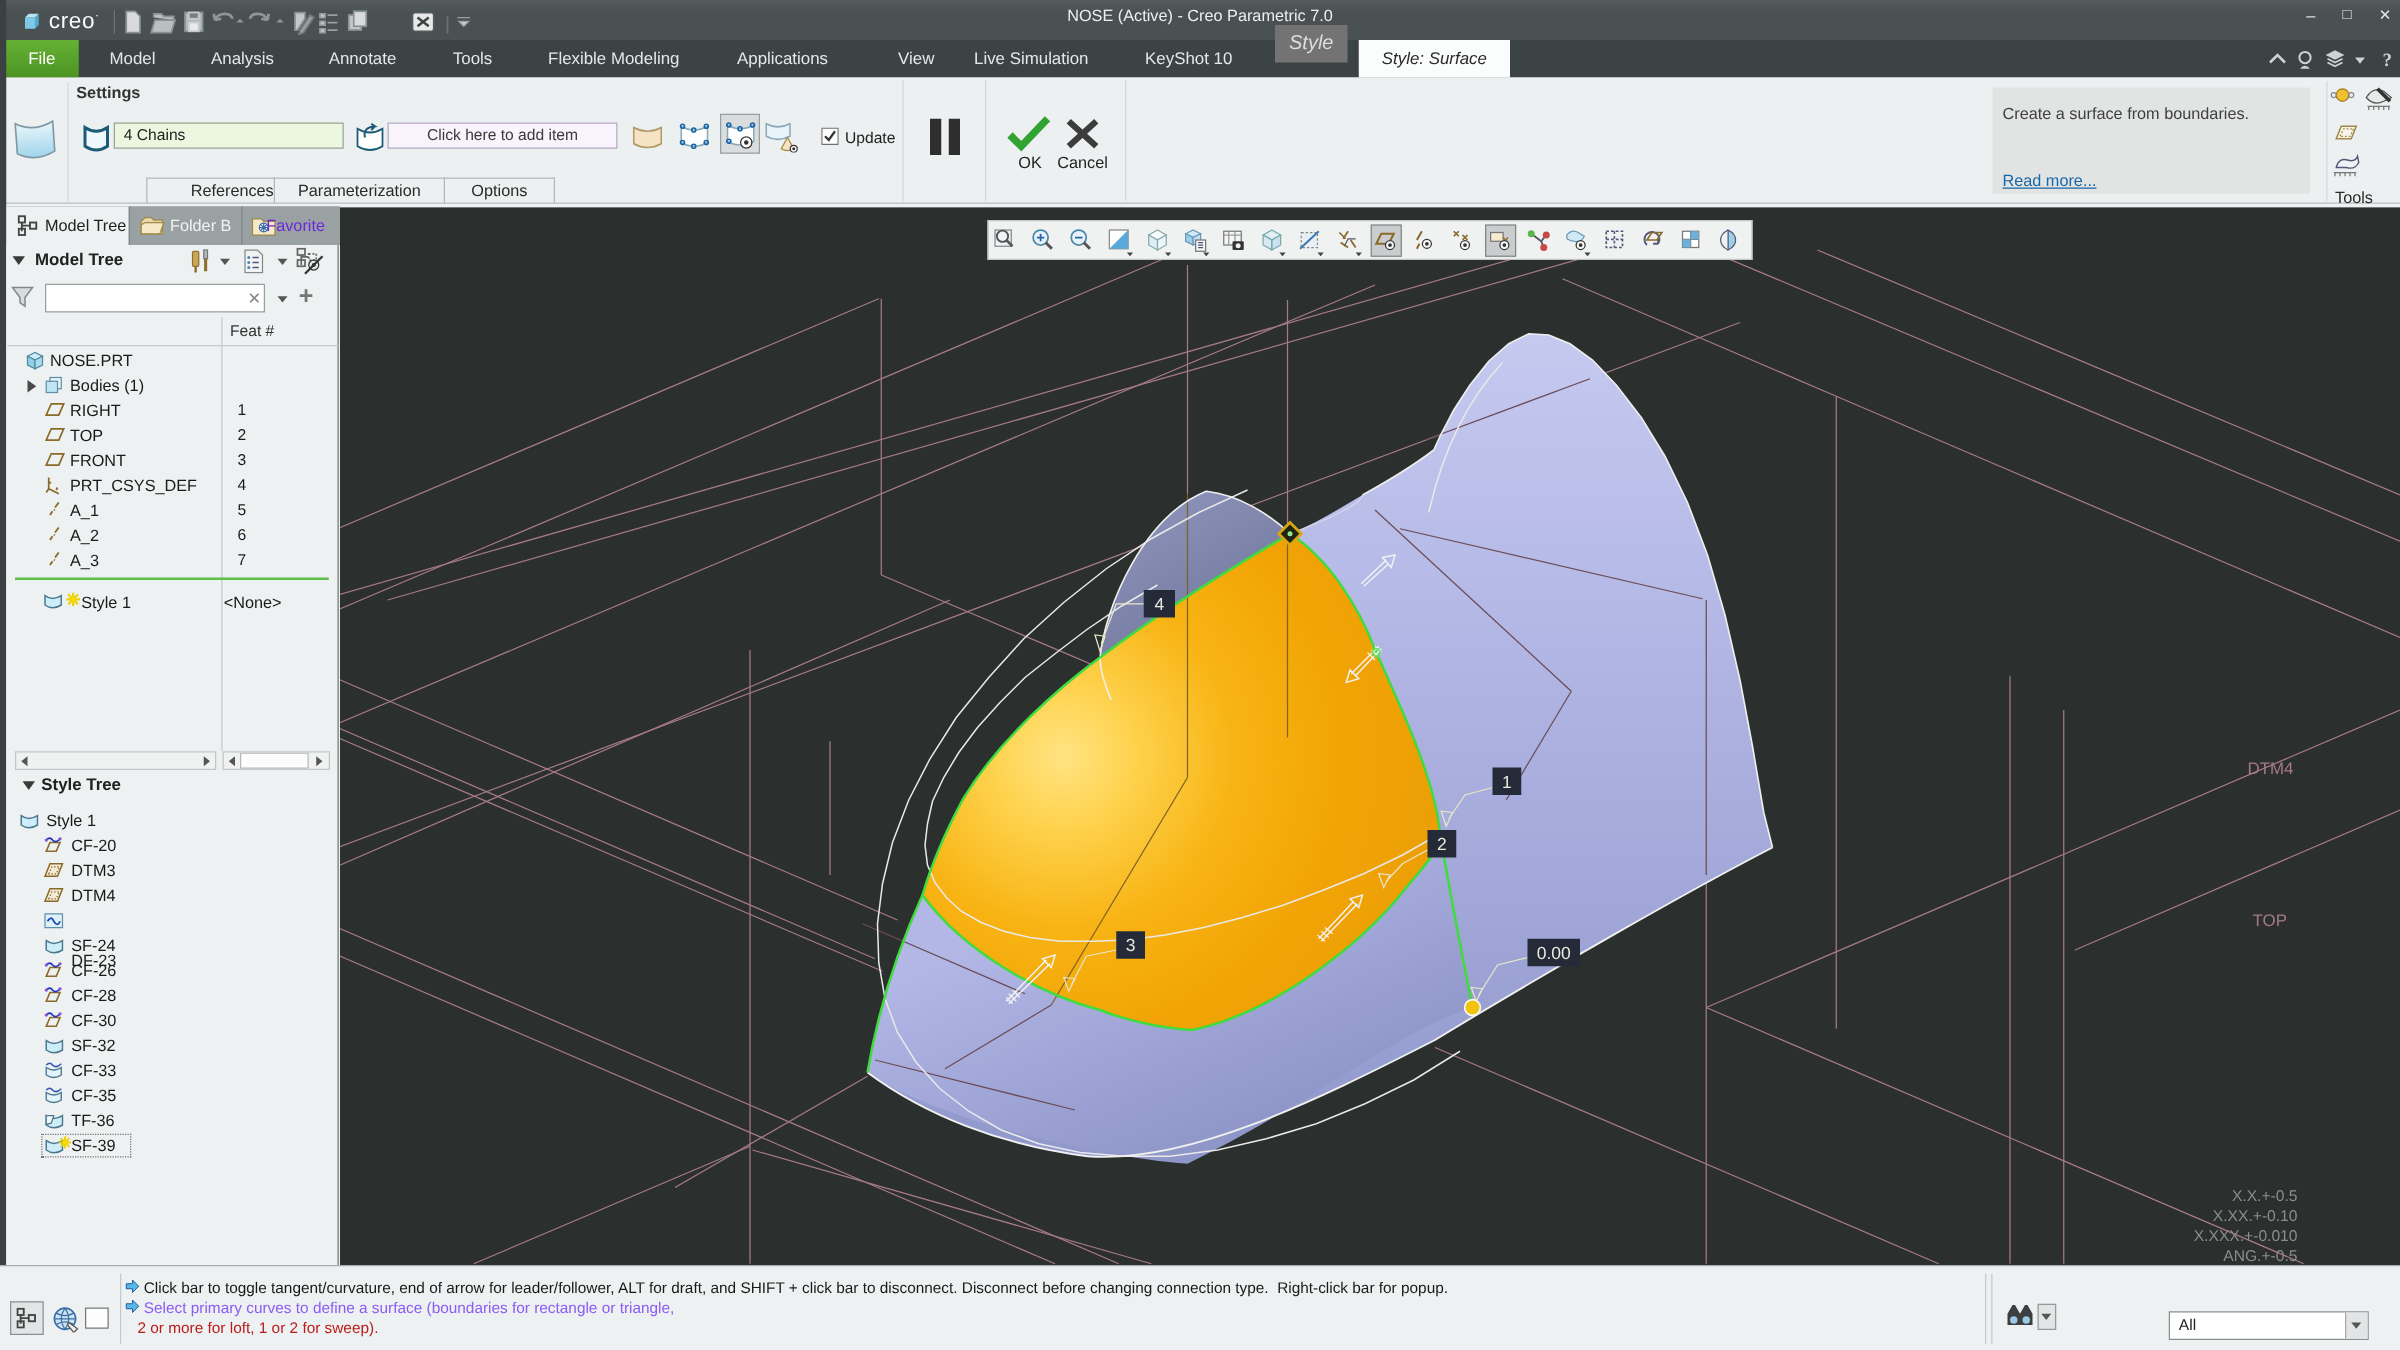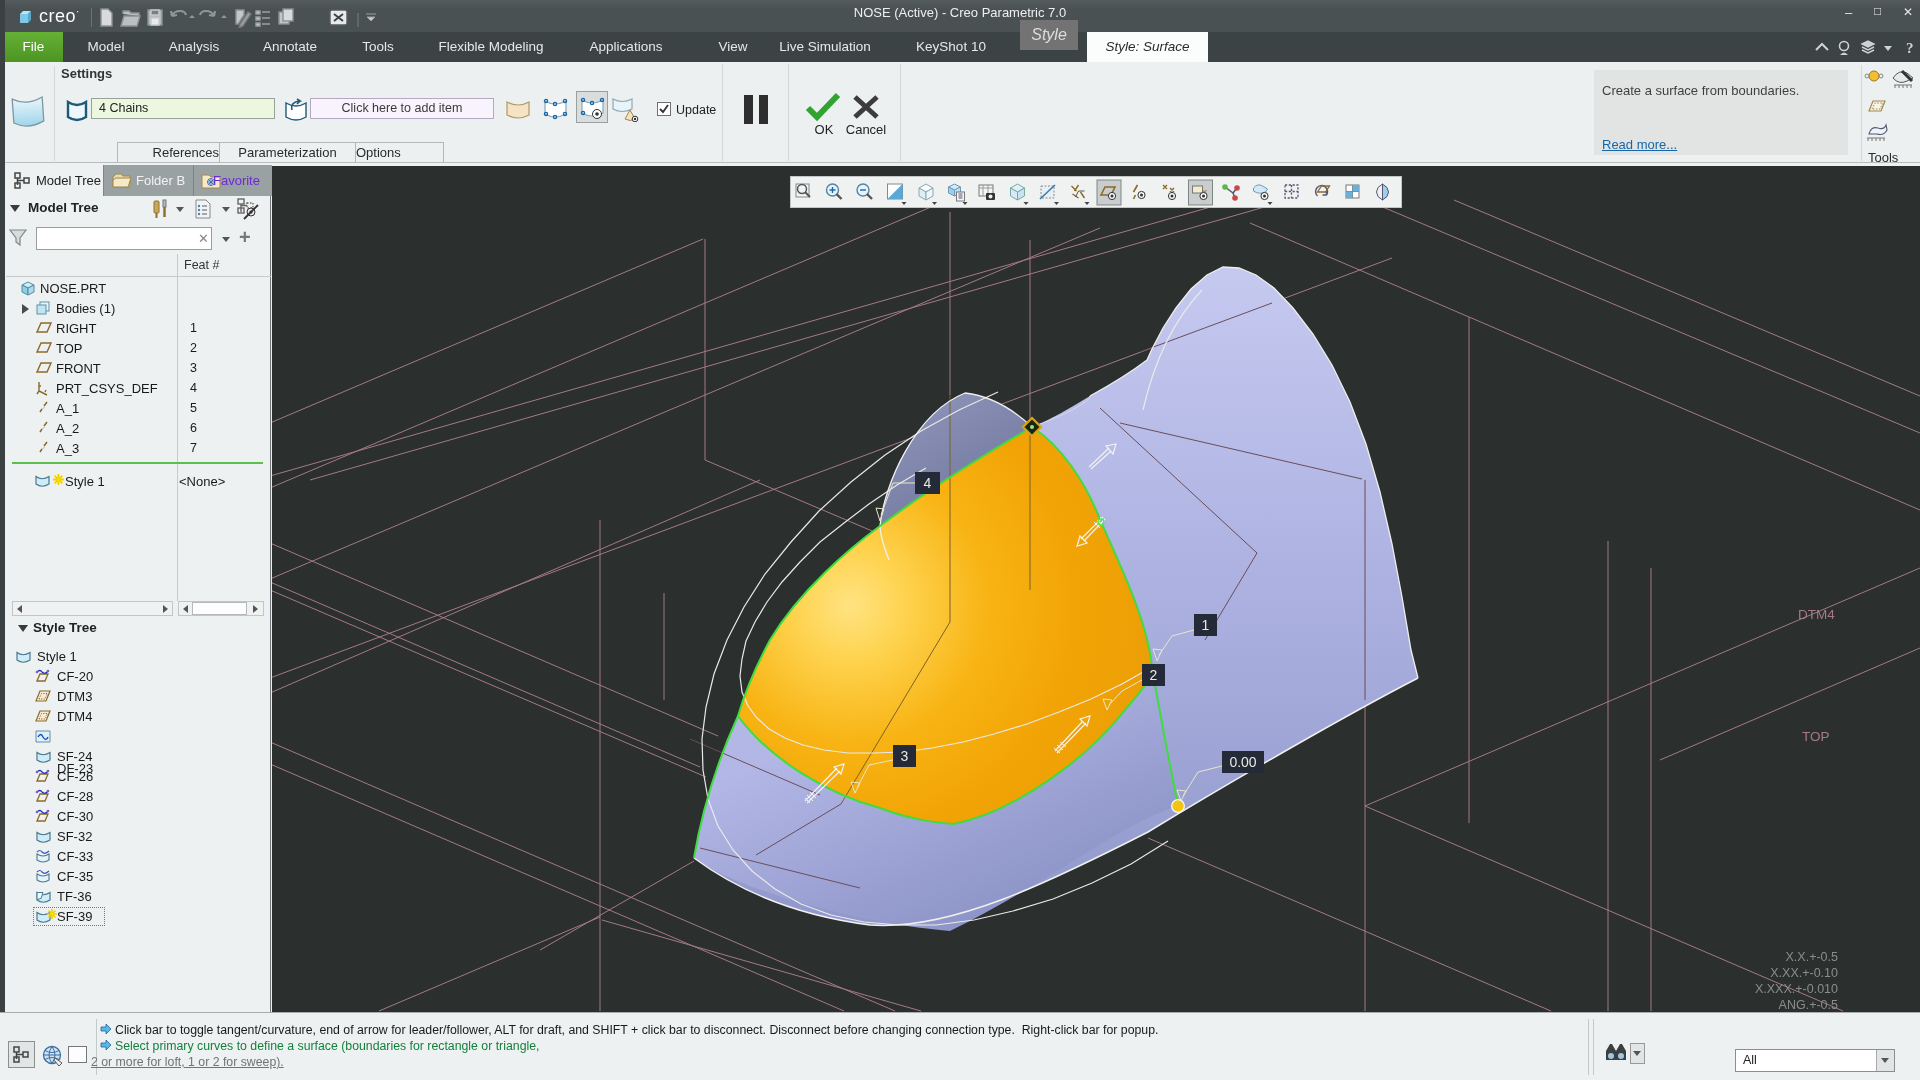--- a/index.html
+++ b/index.html
@@ -150,21 +150,21 @@
     </svg>
 <div class="abs" style="left:806px;top:60px;width:36px;text-align:center;font-size:13px;color:#222;">OK</div>
 <svg class="abs" style="left:851px;top:32px;" width="30" height="26" viewBox="0 0 30 26">
       <path d="M4,3 L26,23 M26,3 L4,23" fill="none" stroke="#3c3c3c" stroke-width="5"></path>
     </svg>
 <div class="abs" style="left:845px;top:60px;width:42px;text-align:center;font-size:13px;color:#222;">Cancel</div>
 <div class="abs" style="left:900px;top:2px;width:1px;height:97px;background:#d5d8d8;"></div>
 <div class="abs" style="left:117px;top:80px;width:327px;height:21px;font-size:13px;color:#2a2a2a;">
  <div class="abs" style="left:0;top:0;width:103px;height:21px;border:1px solid #b3b7b7;border-bottom:none;text-align:right;line-height:20px;">References</div>
  <div class="abs" style="left:103px;top:0;width:136px;height:21px;border:1px solid #b3b7b7;border-bottom:none;border-left:none;text-align:center;line-height:20px;">Parameterization</div>
- <div class="abs" style="left:239px;top:0;width:88px;height:21px;border:1px solid #b3b7b7;border-bottom:none;border-left:none;text-align:left;line-height:20px;">Options</div>
+ <div class="abs" style="left:239px;top:0;width:88px;height:21px;border:1px solid #b3b7b7;border-bottom:none;border-left:none;text-align:center;line-height:20px;">Options</div>
 </div>
 <div class="abs" style="left:1594px;top:8px;width:254px;height:85px;background:#e2e4e4;">
  <div class="abs" style="left:8px;top:13px;font-size:13px;color:#3f3f3f;">Create a surface from boundaries.</div>
  <div class="abs" style="left:8px;top:67px;font-size:13px;color:#1766a8;text-decoration:underline;">Read more...</div>
 </div>
 <div class="abs" style="left:1861px;top:3px;width:1px;height:96px;background:#d5d8d8;"></div>
 <svg class="abs" style="left:1864px;top:4px;" width="52" height="80" viewBox="0 0 52 80">
  <g>
         <circle cx="10" cy="10" r="5" fill="#f0c030" stroke="#a07820"></circle>
         <circle cx="3" cy="10" r="2" fill="none" stroke="#888"></circle>
@@ -670,22 +670,22 @@
     </svg>
  <div class="abs" style="left:68px;top:33px;width:19px;height:17px;background:#fdfdfd;border:1px solid #777;"></div>
  <div class="abs" style="left:96px;top:6px;width:1px;height:56px;background:#c5c9c9;"></div>
  <svg class="abs" style="left:100px;top:10px;" width="12" height="12" viewBox="0 0 12 12">
       <path d="M1,4 h5 v-3 l5,5 -5,5 v-3 h-5 z" fill="#58b8e8" stroke="#2060a0" stroke-width="0.8"></path>
     </svg>
  <div class="abs" style="left:115px;top:10px;font-size:12.3px;color:#1a1a1a;">Click bar to toggle tangent/curvature, end of arrow for leader/follower, ALT for draft, and SHIFT + click bar to disconnect. Disconnect before changing connection type.&nbsp; Right-click bar for popup.</div>
  <svg class="abs" style="left:100px;top:26px;" width="12" height="12" viewBox="0 0 12 12">
       <path d="M1,4 h5 v-3 l5,5 -5,5 v-3 h-5 z" fill="#58b8e8" stroke="#2060a0" stroke-width="0.8"></path>
     </svg>
- <div class="abs" style="left:115px;top:26px;font-size:12.3px;color:#15803d;">Select primary curves to define a surface (boundaries for rectangle or triangle,</div>
- <div class="abs" style="left:91px;top:42px;font-size:12.3px;color:#737373;text-decoration:underline;">2 or more for loft, 1 or 2 for sweep).</div>
+ <div class="abs" style="left:115px;top:26px;font-size:12.3px;color:#8b5cf6;">Select primary curves to define a surface (boundaries for rectangle or triangle,</div>
+ <div class="abs" style="left:110px;top:42px;font-size:12.3px;color:#b91c1c;">2 or more for loft, 1 or 2 for sweep).</div>
  <div class="abs" style="left:1588px;top:6px;width:1px;height:56px;background:#c5c9c9;"></div>
  <div class="abs" style="left:1593px;top:6px;width:1px;height:56px;background:#c5c9c9;"></div>
  <svg class="abs" style="left:1604px;top:28px;" width="24" height="24" viewBox="0 0 24 24">
       <g fill="#3a3f41">
         <path d="M3,10 l4,-7 h2 l4,7 v9 h-10 z" transform="translate(-1,0)"></path>
         <path d="M3,10 l4,-7 h2 l4,7 v9 h-10 z" transform="translate(9,0)"></path>
       </g>
       <circle cx="7" cy="15" r="3" fill="#9ec8e0"></circle>
       <circle cx="17" cy="15" r="3" fill="#9ec8e0"></circle>
     </svg>

